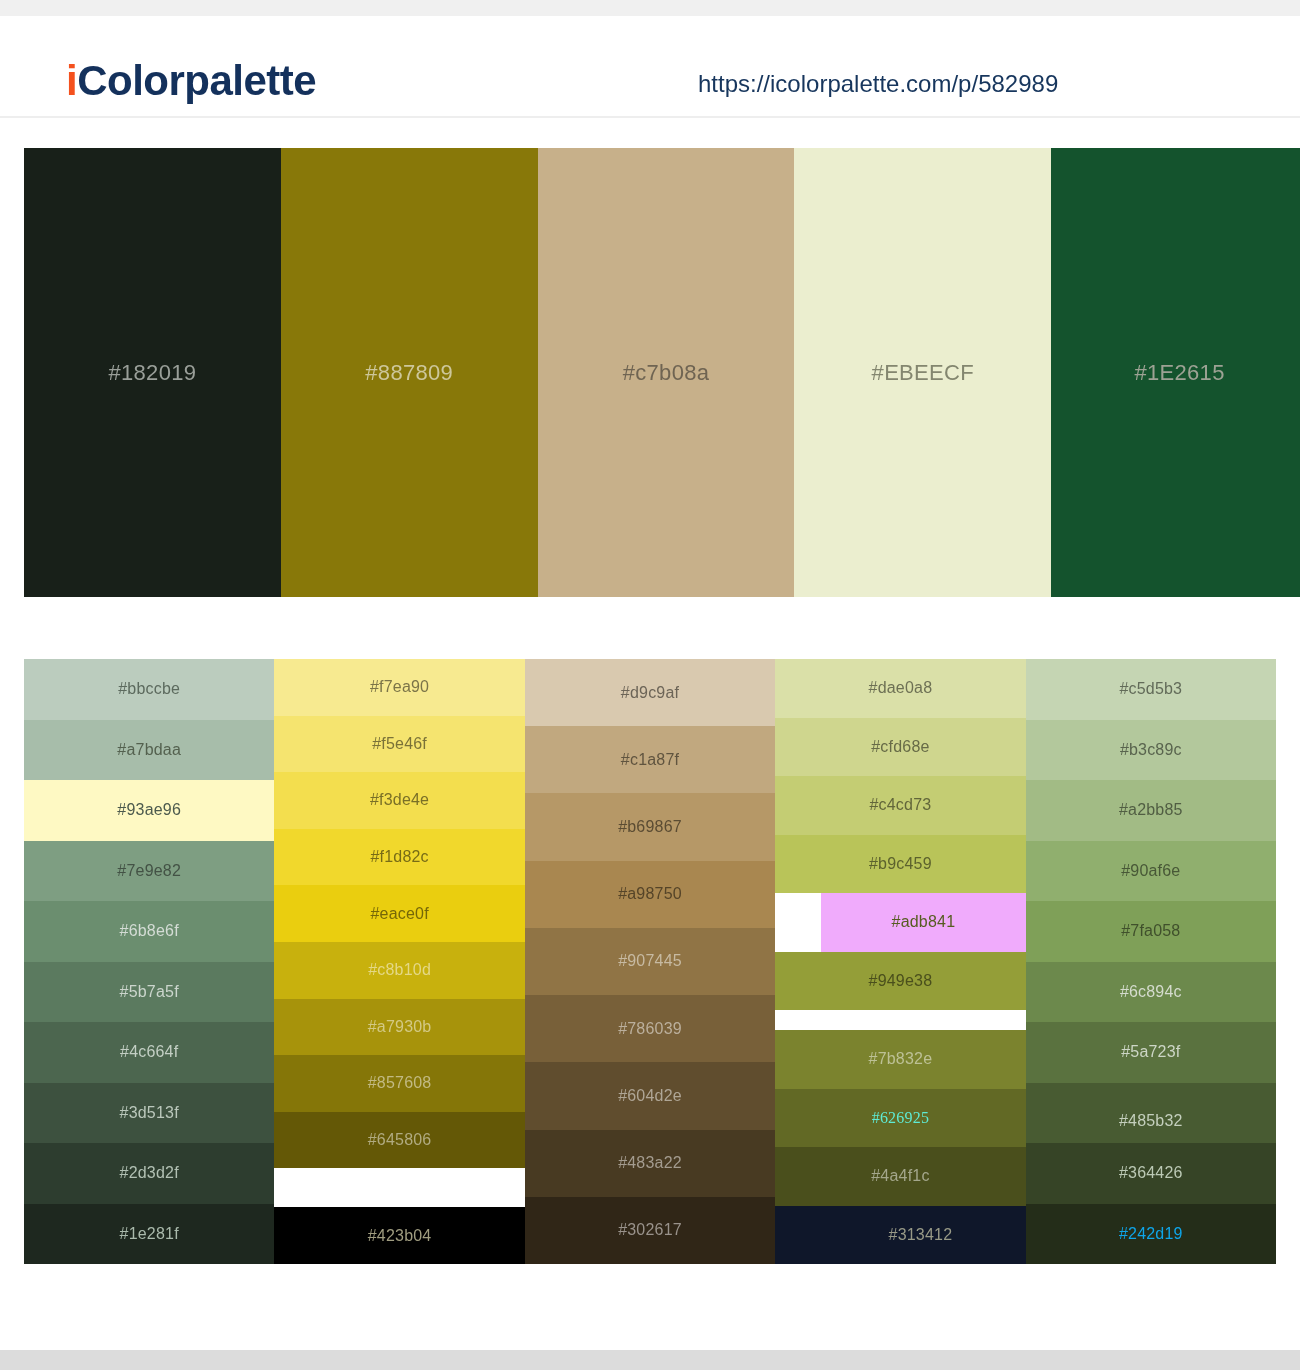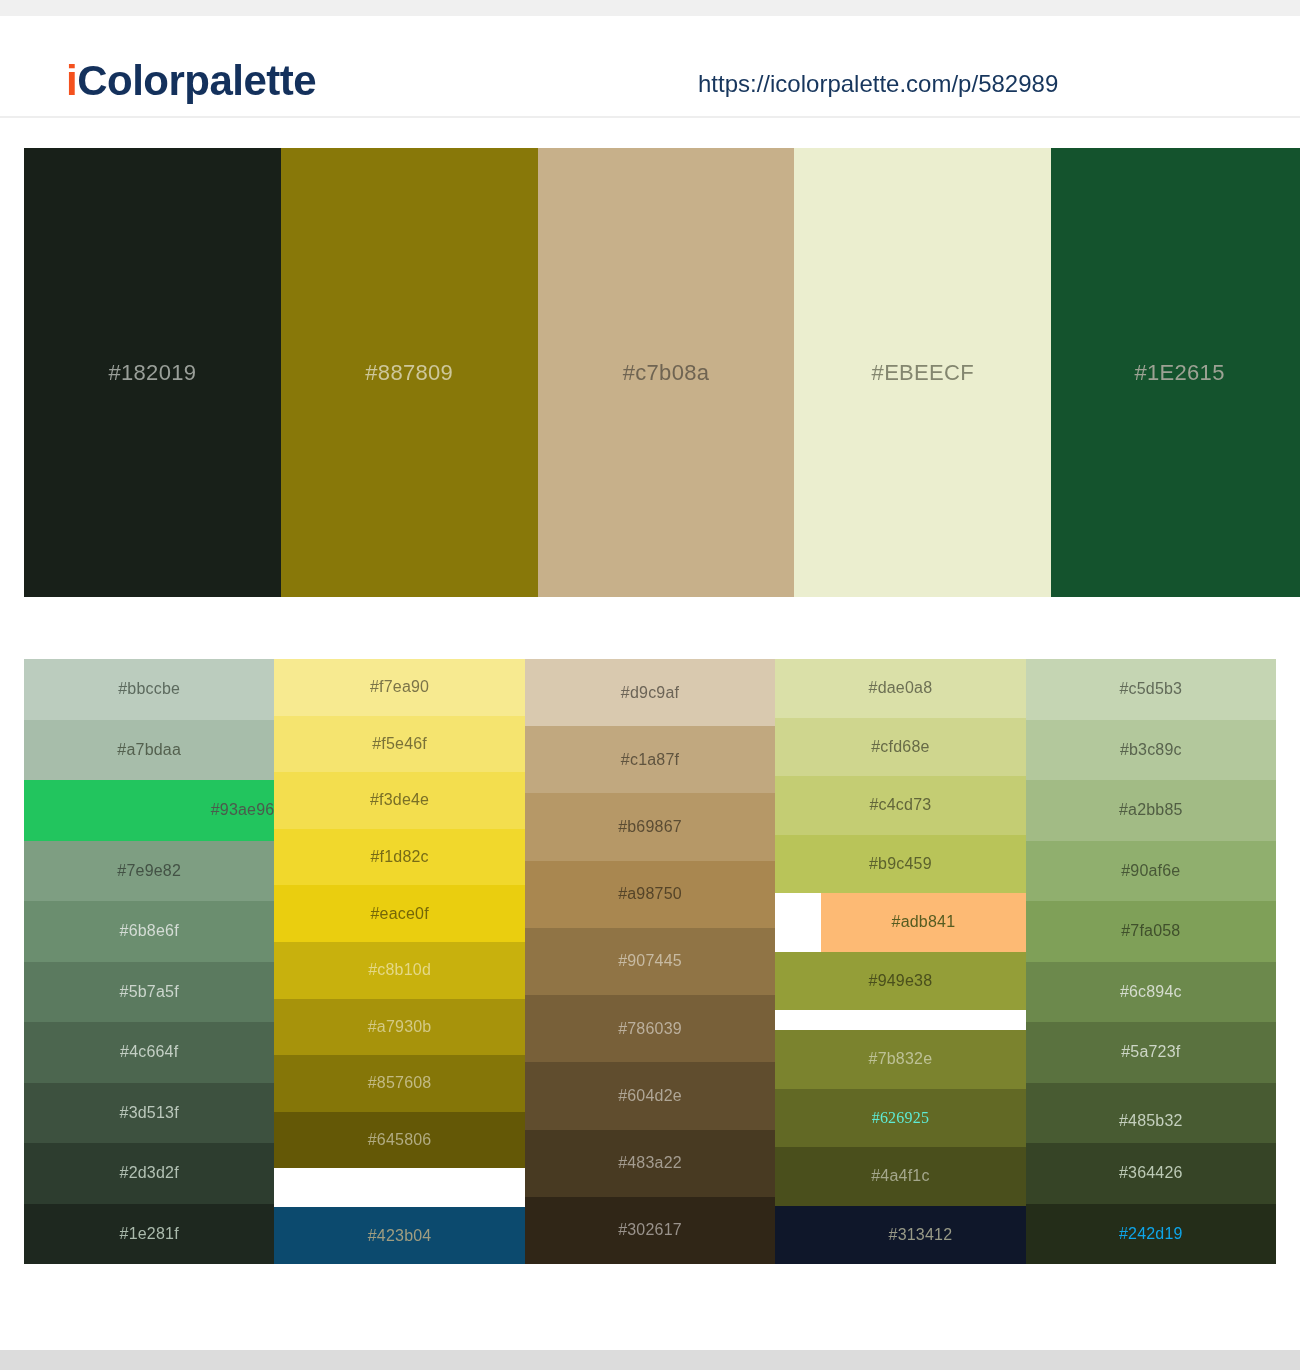--- a/index.html
+++ b/index.html
@@ -156,21 +156,21 @@
     </div>
 
   <div class="shades-grid">
       <div class="shade-col">
         <div class="shade-cell" style="background: rgb(187, 204, 190);">
           <span class="shade-label" style="color: rgb(92, 106, 94);">#bbccbe</span>
         </div>
         <div class="shade-cell" style="background: rgb(167, 189, 170);">
           <span class="shade-label" style="color: rgb(84, 97, 79);">#a7bdaa</span>
         </div>
-        <div class="shade-cell" style="background: #22c55e; justify-content: flex-end;">
+        <div class="shade-cell" style="background: #fef9c3;">
           <span class="shade-label" style="color: rgb(76, 90, 77);">#93ae96</span>
         </div>
         <div class="shade-cell" style="background: rgb(126, 158, 130);">
           <span class="shade-label" style="color: rgb(67, 82, 69);">#7e9e82</span>
         </div>
         <div class="shade-cell" style="background: rgb(107, 142, 111);">
           <span class="shade-label" style="color: rgb(212, 220, 213);">#6b8e6f</span>
         </div>
         <div class="shade-cell" style="background: rgb(91, 122, 95);">
           <span class="shade-label" style="color: rgb(204, 214, 205);">#5b7a5f</span>
@@ -209,21 +209,21 @@
         </div>
         <div class="shade-cell" style="background: rgb(167, 147, 11);">
           <span class="shade-label" style="color: rgb(211, 201, 133);">#a7930b</span>
         </div>
         <div class="shade-cell" style="background: rgb(133, 118, 8);">
           <span class="shade-label" style="color: rgb(194, 186, 131);">#857608</span>
         </div>
         <div class="shade-cell" style="background: rgb(100, 88, 6);">
           <span class="shade-label" style="color: rgb(177, 171, 129);">#645806</span>
         </div>
-        <div class="shade-cell" style="background: #0c4a6e; margin-top: 39px;">
+        <div class="shade-cell" style="background: #000000; margin-top: 39px;">
           <span class="shade-label" style="color: rgb(160, 157, 128);">#423b04</span>
         </div>
       </div>
       <div class="shade-col">
         <div class="shade-cell" style="background: rgb(217, 201, 175);">
           <span class="shade-label" style="color: rgb(108, 100, 87);">#d9c9af</span>
         </div>
         <div class="shade-cell" style="background: rgb(193, 168, 127);">
           <span class="shade-label" style="color: rgb(96, 84, 63);">#c1a87f</span>
         </div>
@@ -255,21 +255,21 @@
         </div>
         <div class="shade-cell" style="background: rgb(207, 214, 142);">
           <span class="shade-label" style="color: rgb(103, 107, 71);">#cfd68e</span>
         </div>
         <div class="shade-cell" style="background: rgb(196, 205, 115);">
           <span class="shade-label" style="color: rgb(98, 102, 58);">#c4cd73</span>
         </div>
         <div class="shade-cell" style="background: rgb(185, 196, 89);">
           <span class="shade-label" style="color: rgb(92, 98, 45);">#b9c459</span>
         </div>
-        <div class="shade-cell" style="background: #fdba74; margin-left: 46px;">
+        <div class="shade-cell" style="background: #f0abfc; margin-left: 46px;">
           <span class="shade-label" style="color: rgb(86, 92, 33);">#adb841</span>
         </div>
         <div class="shade-cell" style="background: rgb(148, 158, 56);">
           <span class="shade-label" style="color: rgb(74, 79, 28);">#949e38</span>
         </div>
         <div class="shade-cell" style="background: rgb(123, 131, 46); margin-top: 20px;">
           <span class="shade-label" style="color: rgb(189, 193, 150);">#7b832e</span>
         </div>
         <div class="shade-cell" style="background: rgb(98, 105, 37);">
           <span class="shade-label" style="color: #5eead4; font-family: Liberation Serif, serif;">#626925</span>

